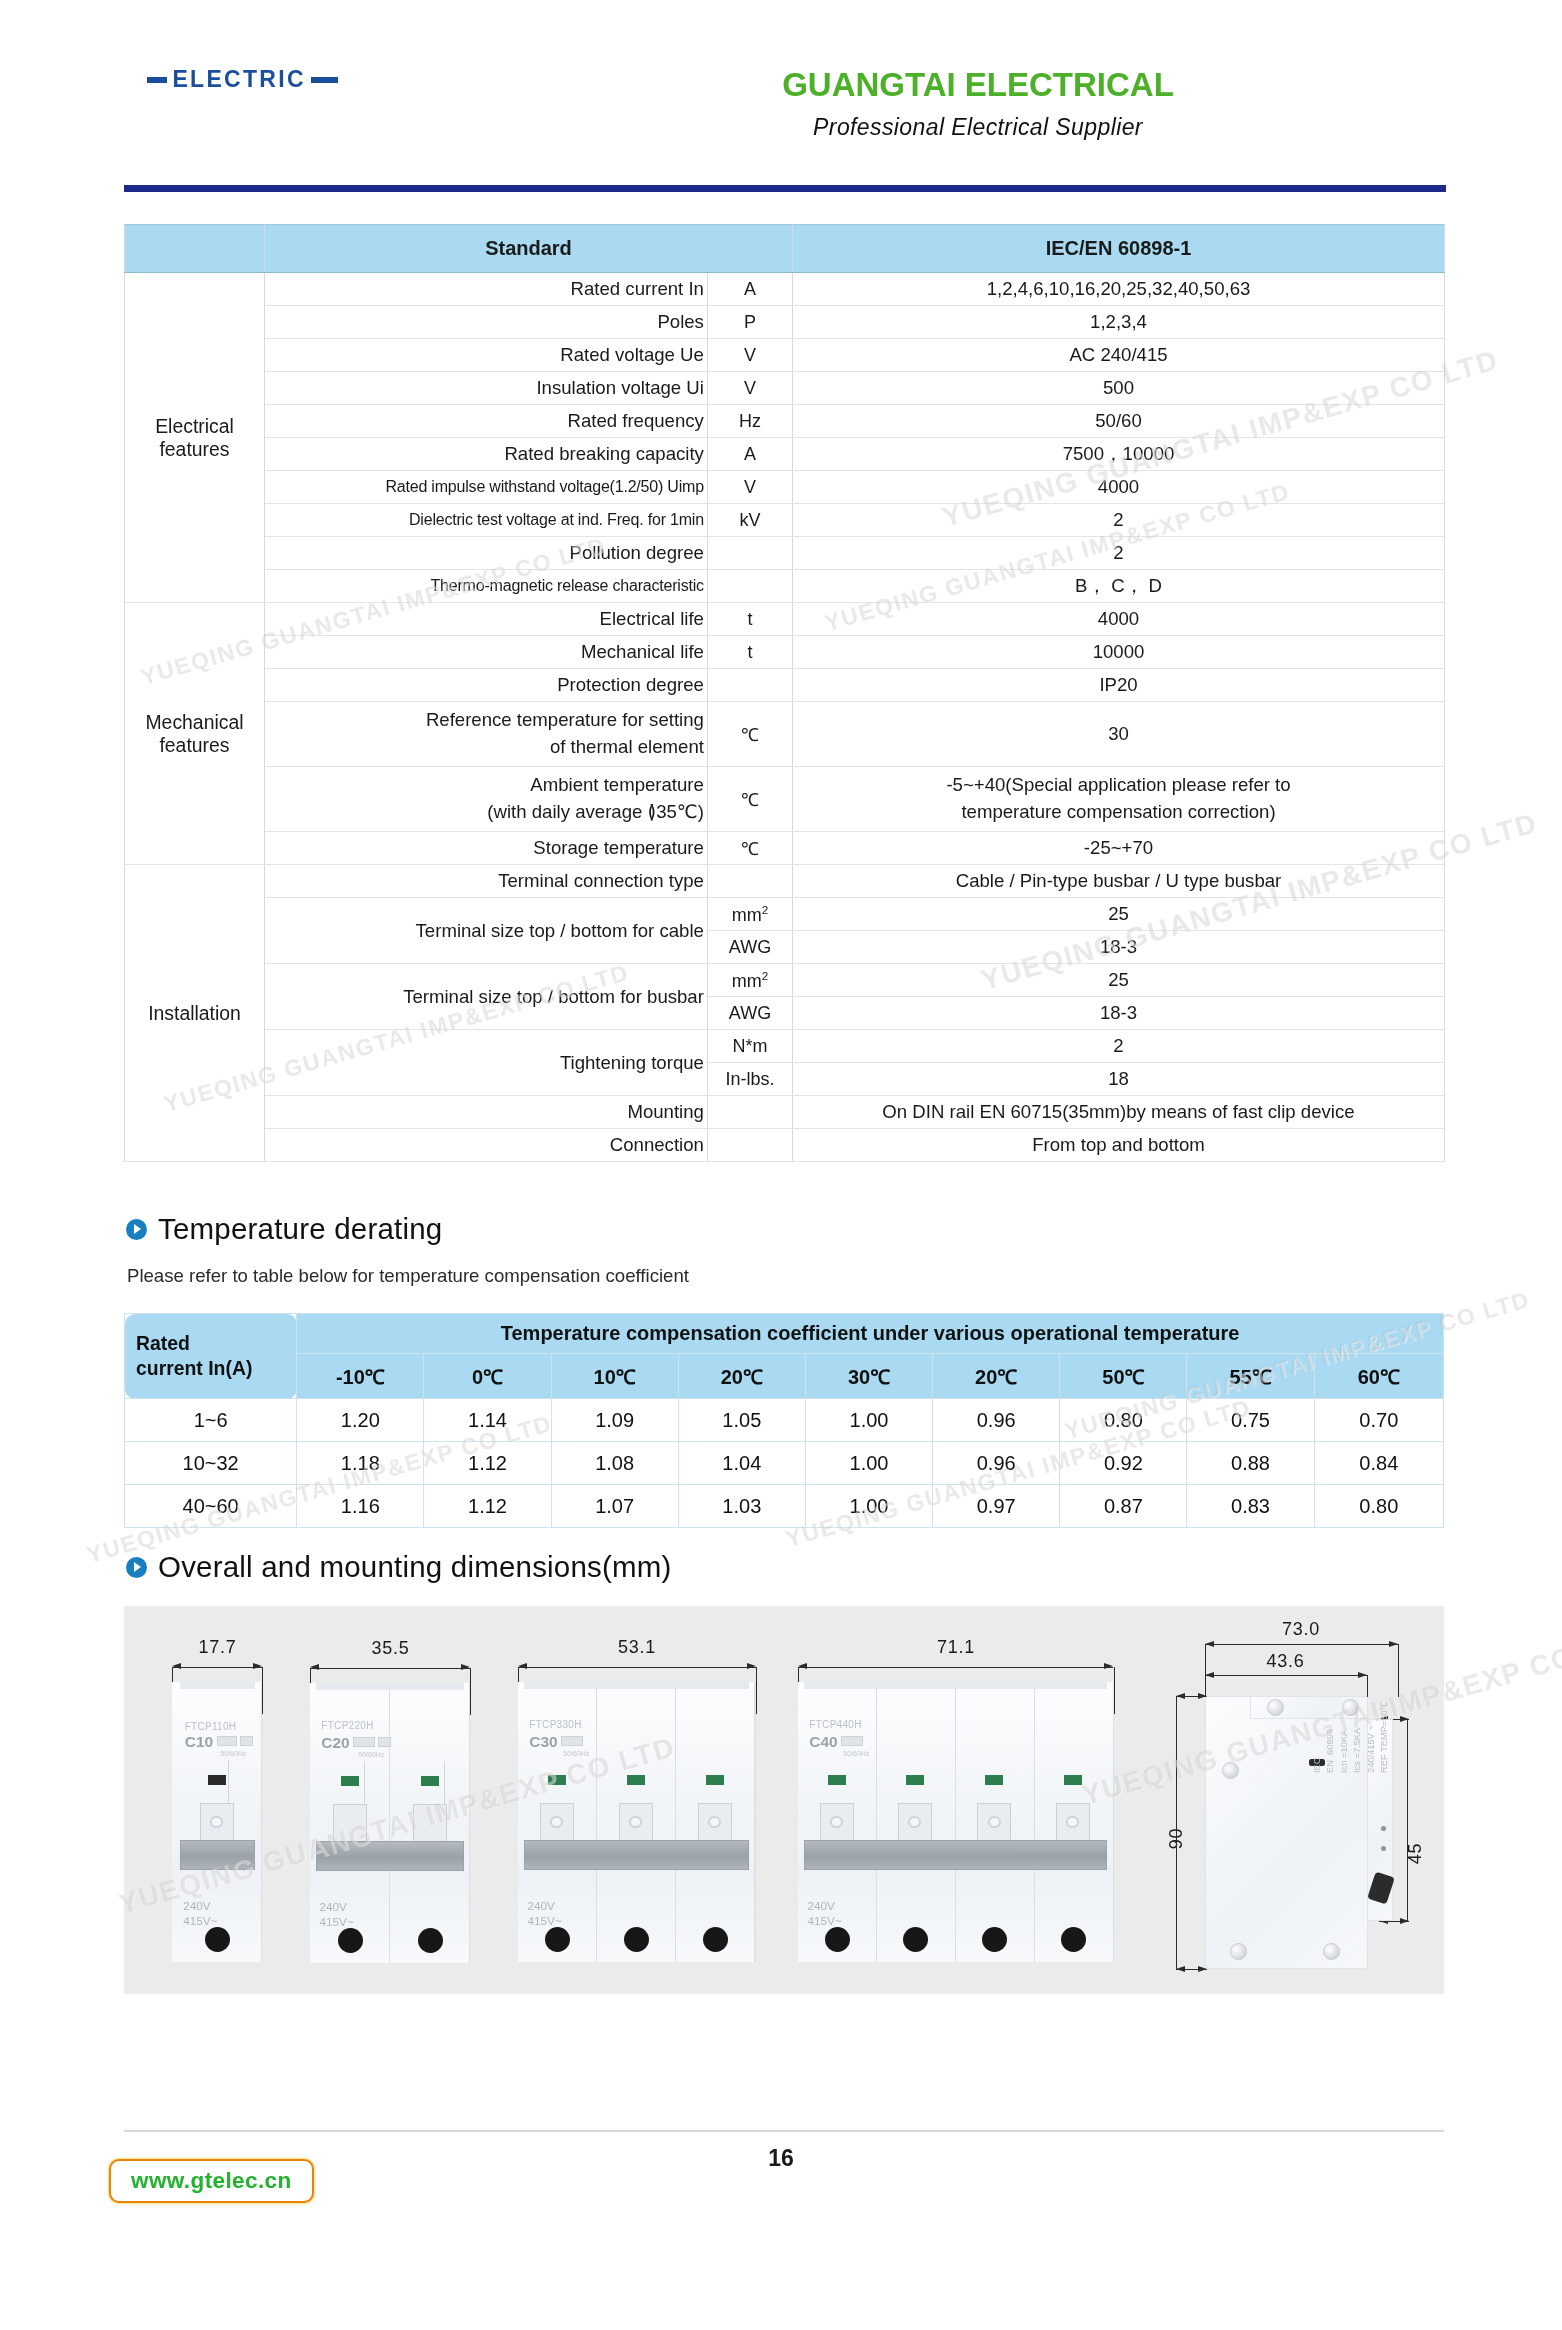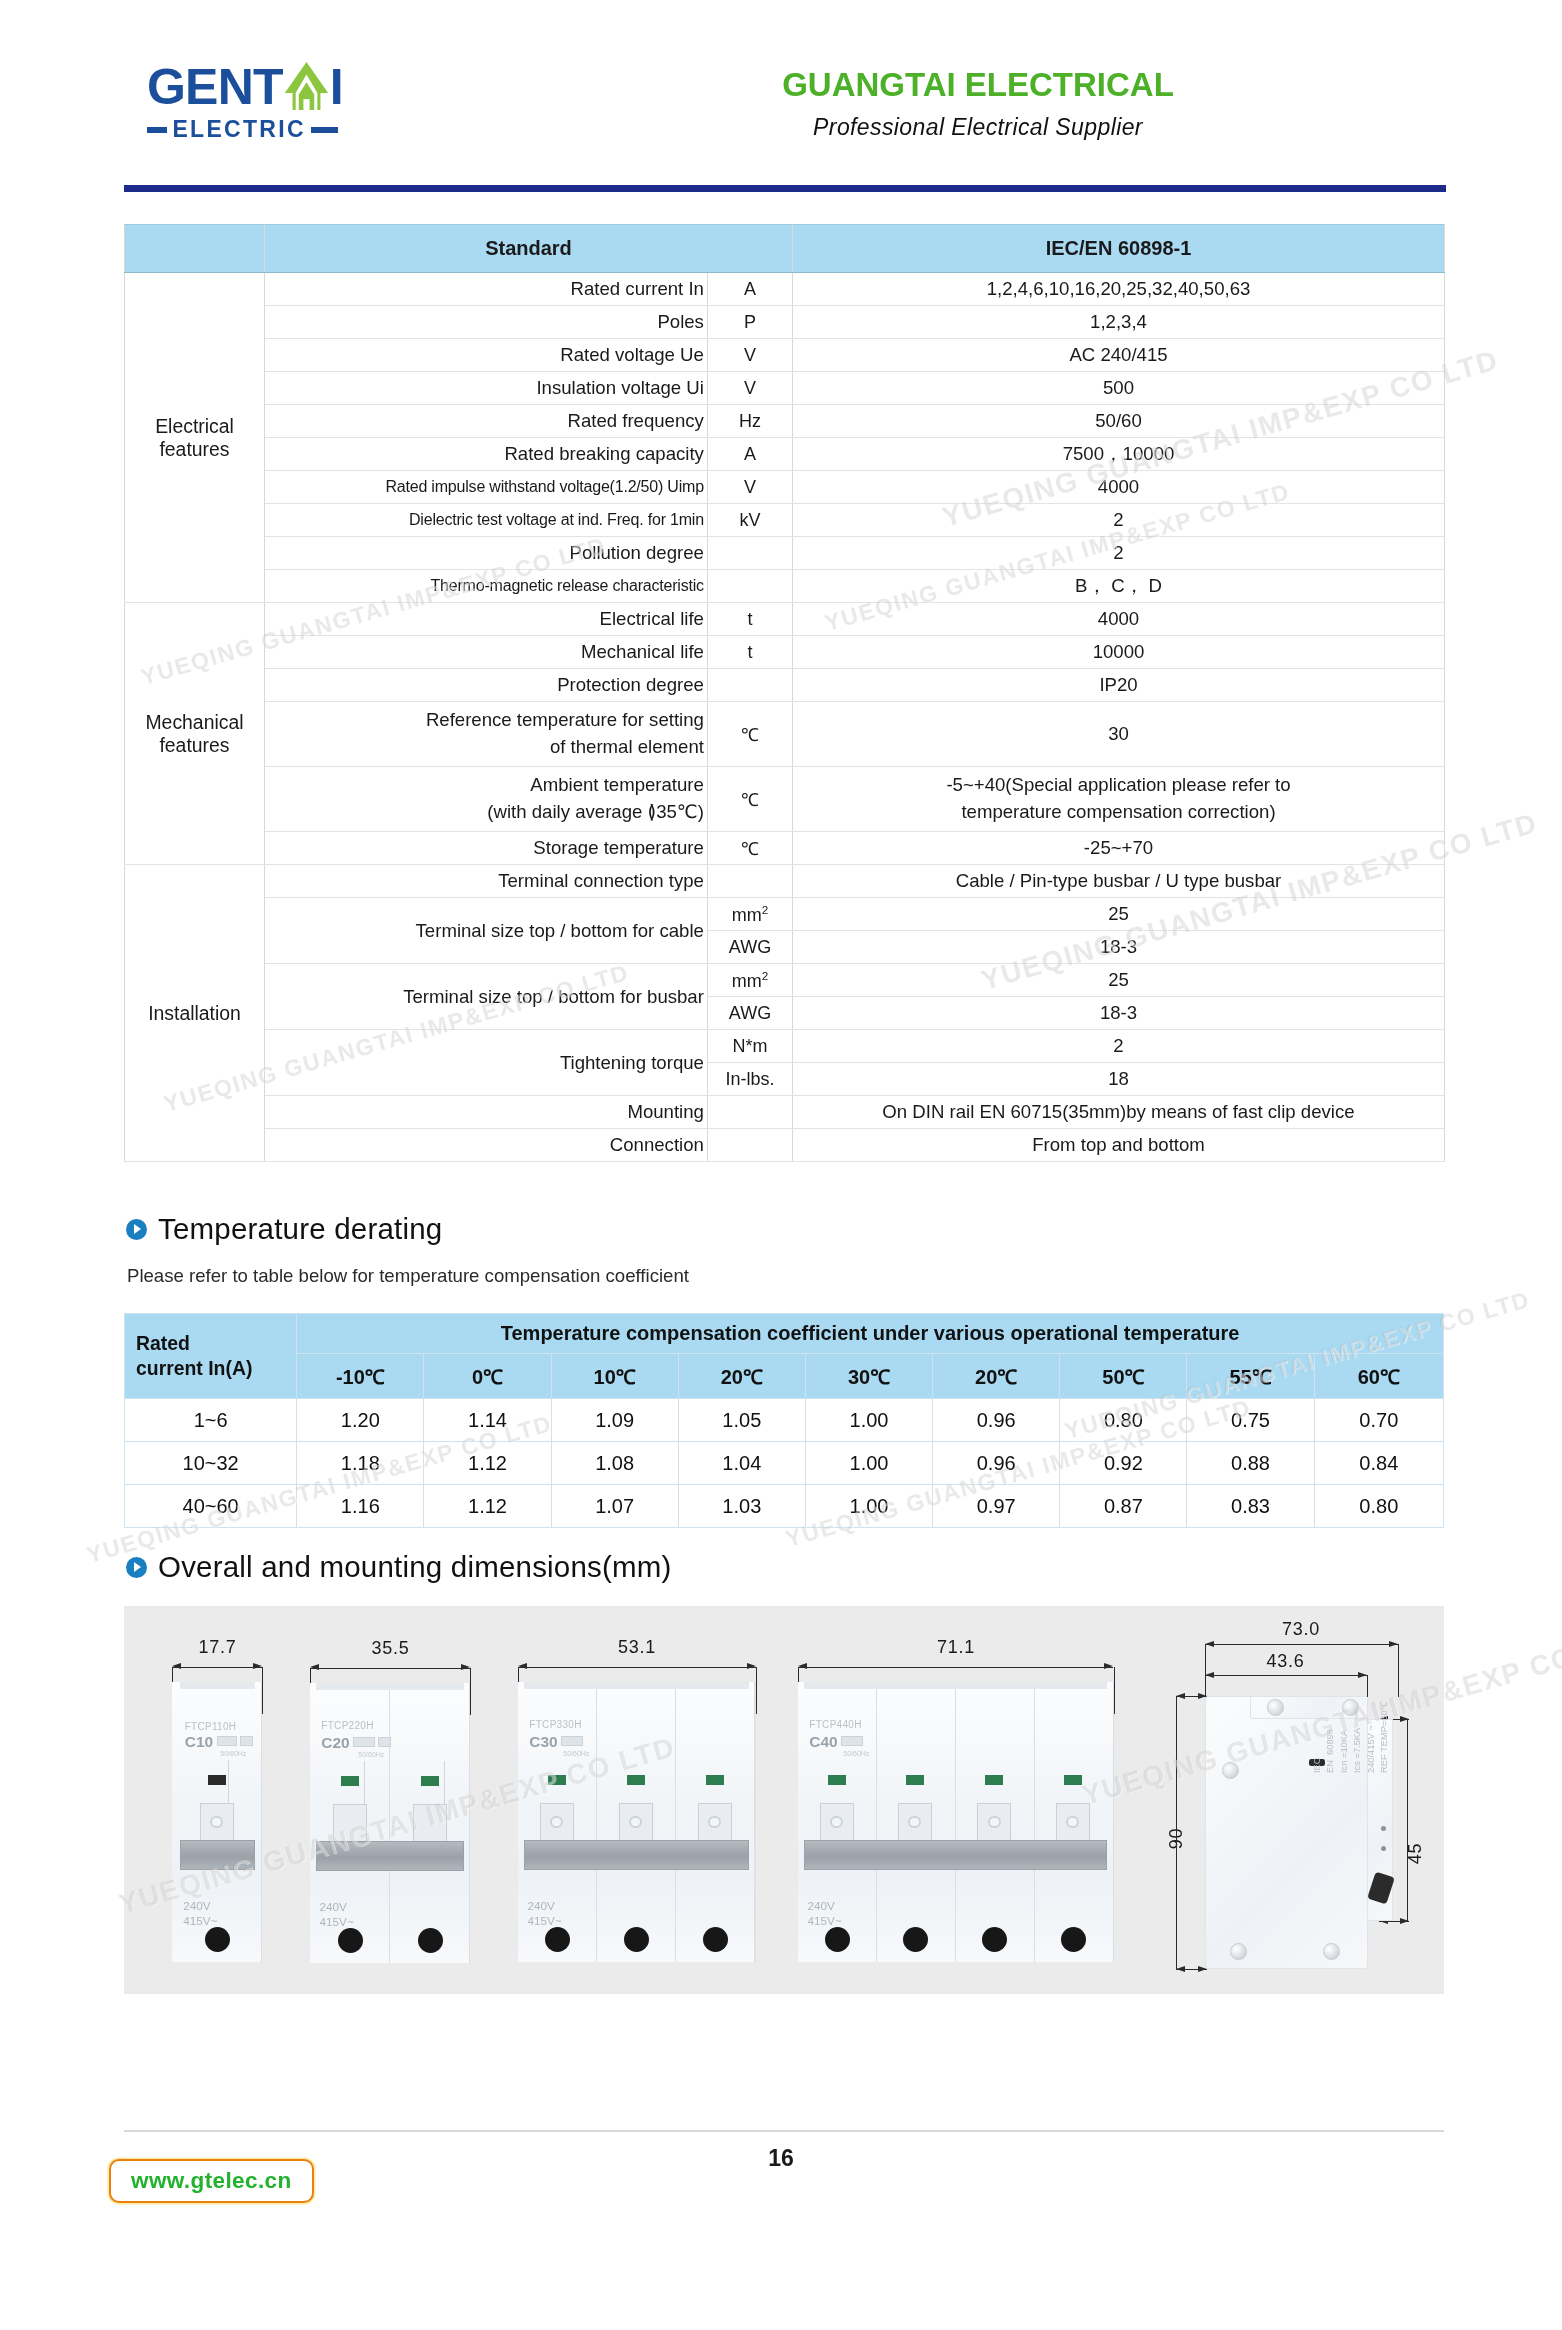--- a/index.html
+++ b/index.html
@@ -73,21 +73,21 @@
   .section-note { position:absolute; font-size:18.6px; color:#2a2a2a; }
 
   
   .temp-table { position:absolute; left:124px; top:1313px; width:1320px;
                 border-collapse:collapse; table-layout:fixed; }
   .temp-table th, .temp-table td {
      border:0.8px solid #cfe3ee; font-size:19.4px; text-align:center; color:#111;
      background:#fff; padding:3.1px 1.6px; vertical-align:middle;
   }
   .temp-table th { background:#a9daf2; font-weight:bold; }
-  .temp-table th.rated { font-size:19.4px; text-align:left; padding-left:11px; line-height:1.3; }
+  .temp-table th.rated { font-size:19.4px; text-align:left; padding-left:11px; line-height:1.3;border-radius:10px; }
   .temp-table th.wide { font-size:20px; height:40px; }
   .temp-table th.sub { height:45px; font-size:20px; }
   .temp-table td { height:43px; font-size:20px; }
   .temp-table td.first { font-size:20px; }
 
   
   .dim-box { position:absolute; left:124px; top:1606px; width:1320px; height:388px;
              background:#ebebeb;padding-left:44px; }
   .brk-group { position:absolute; }
   .dimline { position:absolute; height:0.8px; background:#2b2b2b; }
@@ -150,30 +150,20 @@
                 font-size:22.5px; color:#22b22d; font-weight:bold; letter-spacing:0.4px;
                 box-shadow:0 0 0 1.6px #fde9a9; }
 </style>
 </head>
 <body>
 
 <div class="page">
 
   <div class="header">
     <div class="logo-block">
-      <div class="logo-word">
-        <span class="logo-gent">GENT</span><span class="logo-flame-wrap">
-          <svg width="47" height="48" viewBox="0 0 60 62">
-            <path d="M30 0 L58 40 L48 40 L48 62 L12 62 L12 40 L2 40 Z" fill="#8cc63f"></path>
-            <path d="M30 16 L44 40 L44 62 L16 62 L16 40 Z" fill="#ffffff"></path>
-            <path d="M30 26 L40 42 L40 62 L20 62 L20 42 Z" fill="#8cc63f"></path>
-            <rect x="26" y="48" width="8" height="14" fill="#ffffff"></rect>
-          </svg>
-        </span><span class="logo-i">I</span>
-      </div>
       <div class="logo-sub">
         <span class="logo-rule"></span>
         <span class="logo-electric">ELECTRIC</span>
         <span class="logo-rule long"></span>
       </div>
     </div>
 
     <div class="brand-block">
       <div class="brand-main">GUANGTAI ELECTRICAL</div>
       <div class="brand-sub">Professional Electrical Supplier</div>

